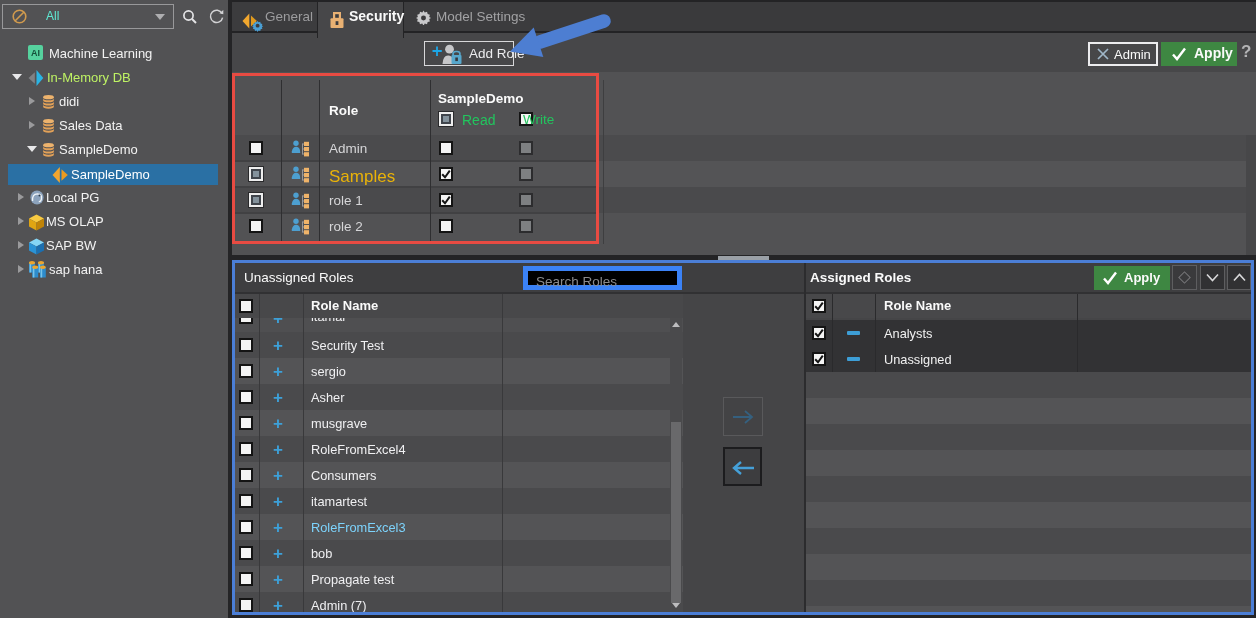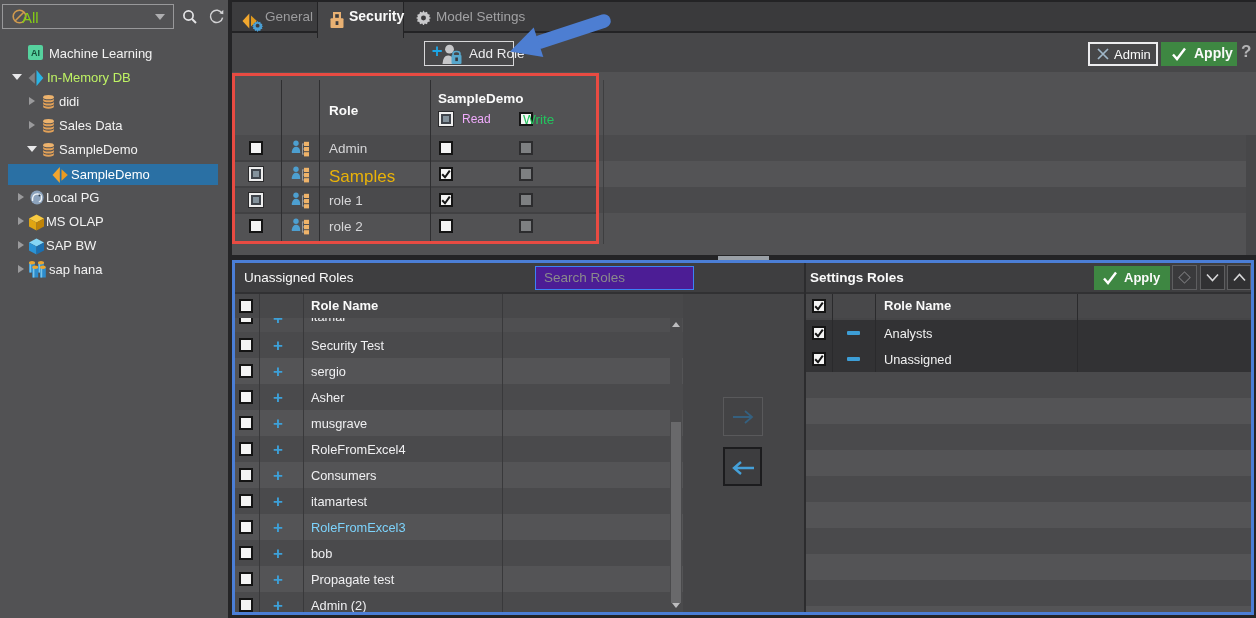--- a/index.html
+++ b/index.html
@@ -11,21 +11,21 @@
 .plus{position:absolute;color:#3da0d8;font-size:17px;font-weight:bold;line-height:17px}
 .vl{position:absolute;width:1px;background:#323234}
 .txt{position:absolute;white-space:nowrap}
 </style></head><body>
 <div class="ab" id="side" style="left:0;top:0;width:228px;height:618px;background:#525254">
     <div class="ab" style="left:2px;top:4px;width:172px;height:25px;border:1px solid #98989a"></div>
     <svg class="ab" style="left:11px;top:8px" width="17" height="17" viewBox="0 0 17 17">
       <circle cx="8.5" cy="8.5" r="6.3" fill="none" stroke="#d09a4e" stroke-width="1.6"></circle>
       <line x1="4" y1="13" x2="13" y2="4" stroke="#d09a4e" stroke-width="1.6"></line>
     </svg>
-    <div class="txt" style="left:22px;top:9px;font-size:15px;color:#84cc16">All</div>
+    <div class="txt" style="left:46px;top:9px;font-size:12px;color:#5eead4">All</div>
     <div class="ab" style="left:155px;top:14px;width:0;height:0;border-left:5px solid transparent;border-right:5px solid transparent;border-top:6px solid #aeaeb0"></div>
     <svg class="ab" style="left:182px;top:9px" width="16" height="16" viewBox="0 0 16 16">
       <circle cx="6.5" cy="6.5" r="4.6" fill="none" stroke="#e4e4e6" stroke-width="1.7"></circle>
       <line x1="10" y1="10" x2="14" y2="14" stroke="#e4e4e6" stroke-width="1.9"></line>
     </svg>
     <svg class="ab" style="left:208px;top:9px" width="17" height="16" viewBox="0 0 17 16">
       <path d="M14 4.5 A6.1 6.1 0 1 0 14.6 8.6" fill="none" stroke="#d2d2d4" stroke-width="1.5"></path>
       <path d="M15.3 1 l0 4.2 -4-1z" fill="#d2d2d4"></path>
     </svg>
     <svg class="ab" style="left:28px;top:45px" width="15" height="15" viewBox="0 0 15 15">
@@ -151,21 +151,21 @@
     <div class="ab" style="left:3px;top:160px;width:364px;height:1.5px;background:#414143"></div>
     <div class="ab" style="left:3px;top:186px;width:364px;height:1.5px;background:#414143"></div>
     <div class="ab" style="left:3px;top:212px;width:364px;height:1.5px;background:#414143"></div>
     <div class="ab" style="left:49px;top:80px;width:1px;height:164px;background:#2f2f31"></div>
     <div class="ab" style="left:87px;top:80px;width:1px;height:164px;background:#2f2f31"></div>
     <div class="ab" style="left:198px;top:80px;width:1px;height:164px;background:#2f2f31"></div>
     <div class="ab" style="left:371px;top:80px;width:1px;height:164px;background:#3e3e40"></div>
     <div class="txt" style="left:97px;top:103px;font-size:13.5px;font-weight:bold;color:#fafafa">Role</div>
     <div class="txt" style="left:206px;top:91px;font-size:13.5px;font-weight:bold;color:#fafafa">SampleDemo</div>
     <div class="cb ind" style="left:207px;top:112px"></div>
-    <div class="txt" style="left:230px;top:112px;font-size:12px;color:#f0abfc">Read</div>
+    <div class="txt" style="left:230px;top:112px;font-size:14px;color:#22c55e">Read</div>
     <div class="cb" style="left:287px;top:112px"></div>
     <div class="txt" style="left:291px;top:112px;font-size:13.5px;color:#22c55e">Write</div>
     <div class="cb" style="left:17px;top:141px"></div>
     <svg class="ab" style="left:59px;top:140px" width="18" height="17" viewBox="0 0 18 17">
       <circle cx="5" cy="3.2" r="2.7" fill="#4d9fd0"></circle>
       <path d="M0.8 11.5 Q1.8 6.5 5.5 6.8 Q9 7.2 9.2 12 L9.2 13 0.8 13z" fill="#4d9fd0"></path>
       <path d="M11.5 3.5 V14.5 M11.5 4 H13 M11.5 9 H13 M11.5 14 H13" stroke="#98989a" stroke-width="1"></path>
       <rect x="13" y="1.8" width="5" height="4.2" fill="#efb369"></rect>
       <rect x="13" y="7" width="5" height="4.2" fill="#efb369"></rect>
       <rect x="13" y="12.2" width="5" height="4.2" fill="#efb369"></rect>
@@ -245,21 +245,21 @@
     <svg class="ab" style="left:268px;top:0;z-index:9" width="120" height="62" viewBox="0 0 120 62">
       <line x1="104" y1="21" x2="40" y2="42" stroke="#4d7ed2" stroke-width="13.5" stroke-linecap="round"></line>
       <path d="M10 51.5 L33.7 27.5 L43.3 56.9z" fill="#4d7ed2"></path>
     </svg>
   </div>
 <div class="ab" style="left:718px;top:256px;width:51px;height:4px;background:#9aa0a6;z-index:3"></div>
 <div class="ab" id="panel" style="left:232px;top:260px;width:1022px;height:355px;border:3px solid #4b7ed6;background:#454547;overflow:hidden">
     <div class="ab" style="left:0;top:0;width:1016px;height:29px;background:#3e3e40"></div>
     <div class="ab" style="left:0;top:29px;width:1016px;height:2px;background:#313133"></div>
     <div class="txt" style="left:9px;top:7px;font-size:13.5px;font-weight:normal;color:#fafafa">Unassigned Roles</div>
-    <div class="ab" style="left:300px;top:3px;width:159px;height:24px;background:#4c1d95;border:1px solid #3b82f6">
+    <div class="ab" style="left:288px;top:3px;width:159px;height:24px;background:#000000;border:5px solid #3b82f6">
       <div class="txt" style="left:8px;top:3px;font-size:13.5px;color:#8a8a8c">Search Roles</div>
     </div>
     <div class="ab" style="left:0;top:31px;width:448px;height:318px;overflow:hidden">
       <div class="ab" style="left:0;top:0;width:448px;height:24px;background:#48484a"></div>
       <div class="cb" style="left:4px;top:5px"></div>
       <div class="txt" style="left:76px;top:4px;font-size:13px;font-weight:bold;color:#fafafa">Role Name</div>
       <div class="ab" style="left:0;top:24px;width:448px;height:14px;background:#4f4f51;overflow:hidden">
         <div class="cb" style="left:4px;top:-8px"></div>
         <div class="plus" style="left:38px;top:-8px">+</div>
         <div class="txt" style="left:76px;top:-9px;font-size:12.8px;color:#f0f0f2">itamar</div>
@@ -300,42 +300,42 @@
       <div class="cb" style="left:4px;top:252px"></div>
       <div class="plus" style="left:38px;top:251px">+</div>
       <div class="txt" style="left:76px;top:252px;font-size:12.8px;color:#f0f0f2">bob</div>
       <div class="ab" style="left:0;top:272px;width:448px;height:26px;background:#545456"></div>
       <div class="cb" style="left:4px;top:278px"></div>
       <div class="plus" style="left:38px;top:277px">+</div>
       <div class="txt" style="left:76px;top:278px;font-size:12.8px;color:#f0f0f2">Propagate test</div>
       <div class="ab" style="left:0;top:298px;width:448px;height:26px;background:#4a4a4c"></div>
       <div class="cb" style="left:4px;top:304px"></div>
       <div class="plus" style="left:38px;top:303px">+</div>
-      <div class="txt" style="left:76px;top:304px;font-size:12.8px;color:#f0f0f2">Admin (2)</div>
+      <div class="txt" style="left:76px;top:304px;font-size:12.8px;color:#f0f0f2">Admin (7)</div>
       <div class="vl" style="left:24px;top:0;height:318px;background:#39393b"></div>
       <div class="vl" style="left:68px;top:0;height:318px;background:#39393b"></div>
       <div class="vl" style="left:267px;top:0;height:318px;background:#39393b"></div>
     </div>
     <div class="ab" style="left:435px;top:55px;width:12px;height:294px;background:#4a4a4c">
       <div class="ab" style="left:2px;top:4px;width:0;height:0;border-left:4px solid transparent;border-right:4px solid transparent;border-bottom:5px solid #bdbdbf"></div>
       <div class="ab" style="left:1px;top:104px;width:10px;height:181px;background:#69696b"></div>
       <div class="ab" style="left:2px;top:285px;width:0;height:0;border-left:4px solid transparent;border-right:4px solid transparent;border-top:5px solid #bdbdbf"></div>
     </div>
     <div class="ab" style="left:569px;top:0;width:2px;height:349px;background:#2c2c2e"></div>
     <div class="ab" style="left:488px;top:134px;width:40px;height:39px;background:#434345;border:1px solid #59595b">
       <svg class="ab" style="left:7px;top:9px" width="25" height="20" viewBox="0 0 25 20">
         <path d="M2 10 H20 M14 4l7 6-7 6" stroke="#35607f" stroke-width="1.8" fill="none"></path>
       </svg>
     </div>
     <div class="ab" style="left:488px;top:184px;width:39px;height:39px;background:#3d3d3f;border:2px solid #1c1c1e">
       <svg class="ab" style="left:6px;top:9px" width="25" height="20" viewBox="0 0 25 20">
         <path d="M23 10 H4 M10 4l-7 6 7 6" stroke="#45a0d8" stroke-width="2.4" fill="none"></path>
       </svg>
     </div>
-    <div class="txt" style="left:575px;top:7px;font-size:13.5px;font-weight:bold;color:#fafafa">Settings Roles</div>
+    <div class="txt" style="left:575px;top:7px;font-size:13.5px;font-weight:bold;color:#fafafa">Assigned Roles</div>
     <div class="ab" style="left:859px;top:3px;width:76px;height:24px;background:#3e8742">
       <svg class="ab" style="left:8px;top:5px" width="16" height="14" viewBox="0 0 16 14">
         <path d="M2 7.5l4 4.5L14 1.5" stroke="#fff" stroke-width="2.4" fill="none"></path>
       </svg>
       <div class="txt" style="left:30px;top:4px;font-size:13px;font-weight:bold;color:#fafafa">Apply</div>
     </div>
     <div class="ab" style="left:937px;top:2px;width:25px;height:25px;background:#3a3a3c;border:1px solid #5e5e60">
       <div class="ab" style="left:7px;top:7px;width:9px;height:9px;border:1px solid #77777a;transform:rotate(45deg)"></div>
     </div>
     <div class="ab" style="left:965px;top:2px;width:25px;height:25px;background:#313133;border:1px solid #5e5e60">

